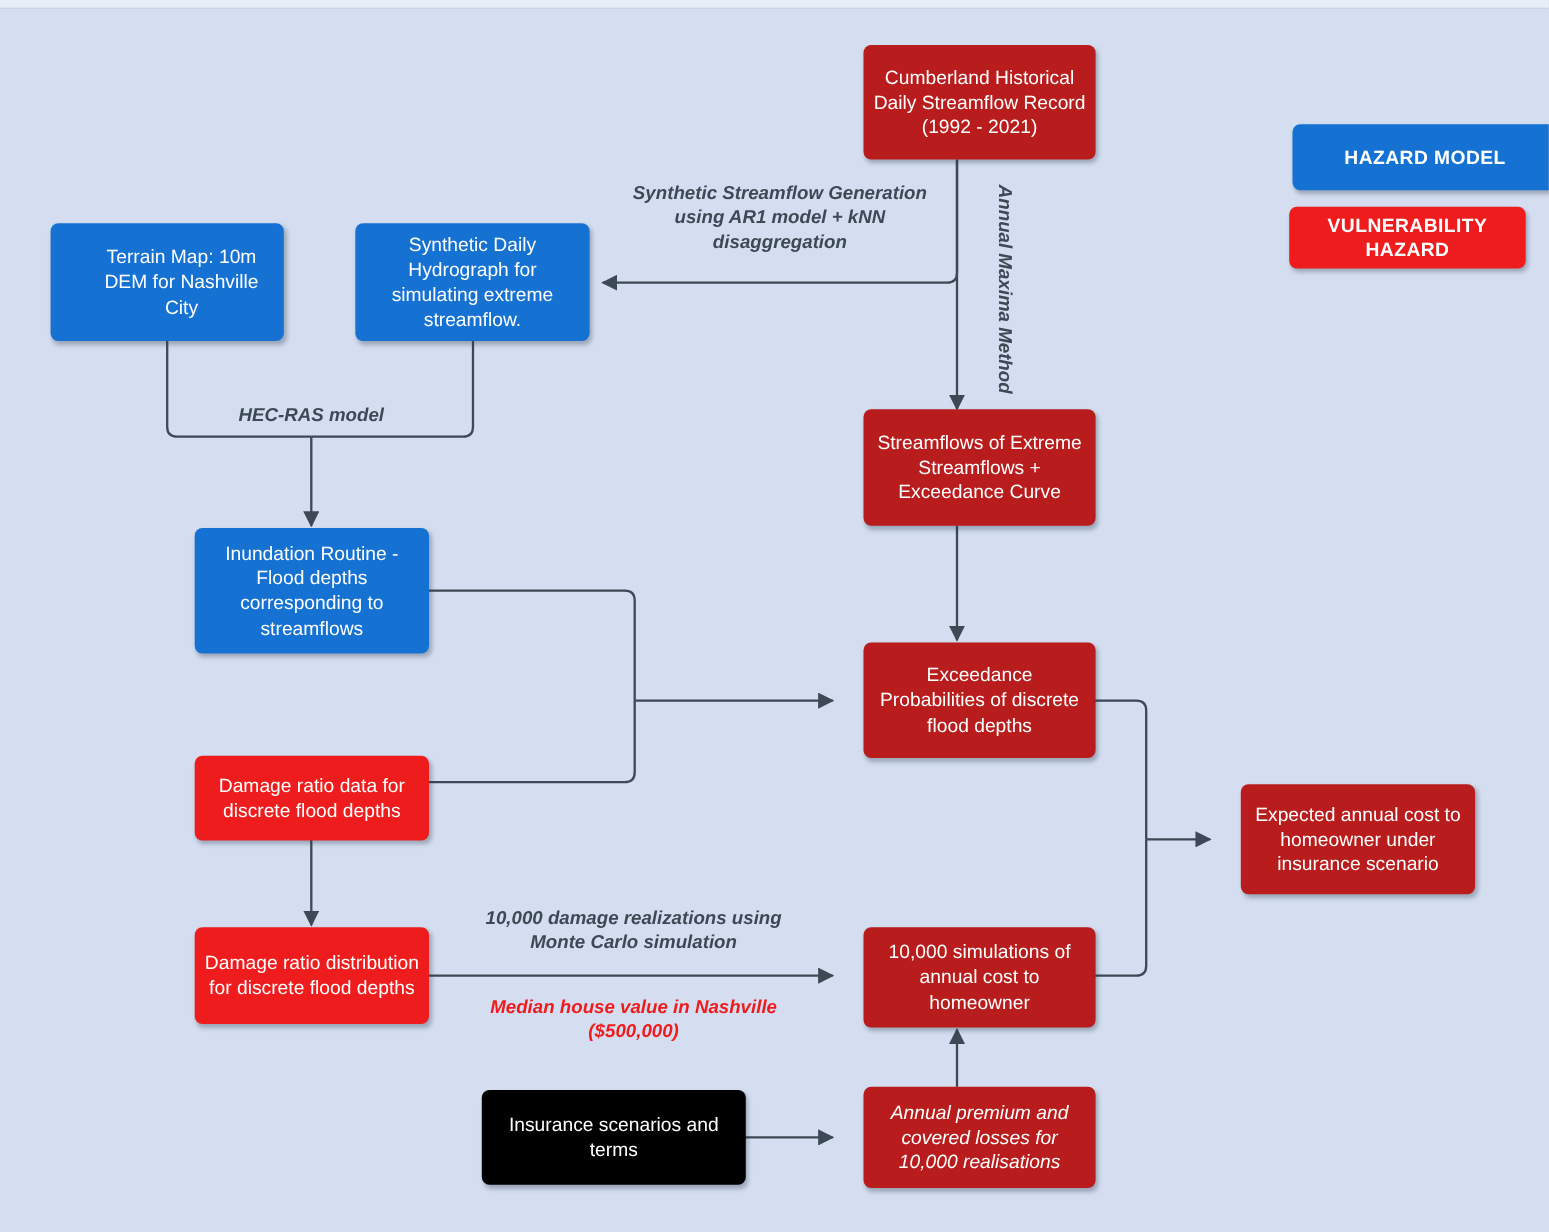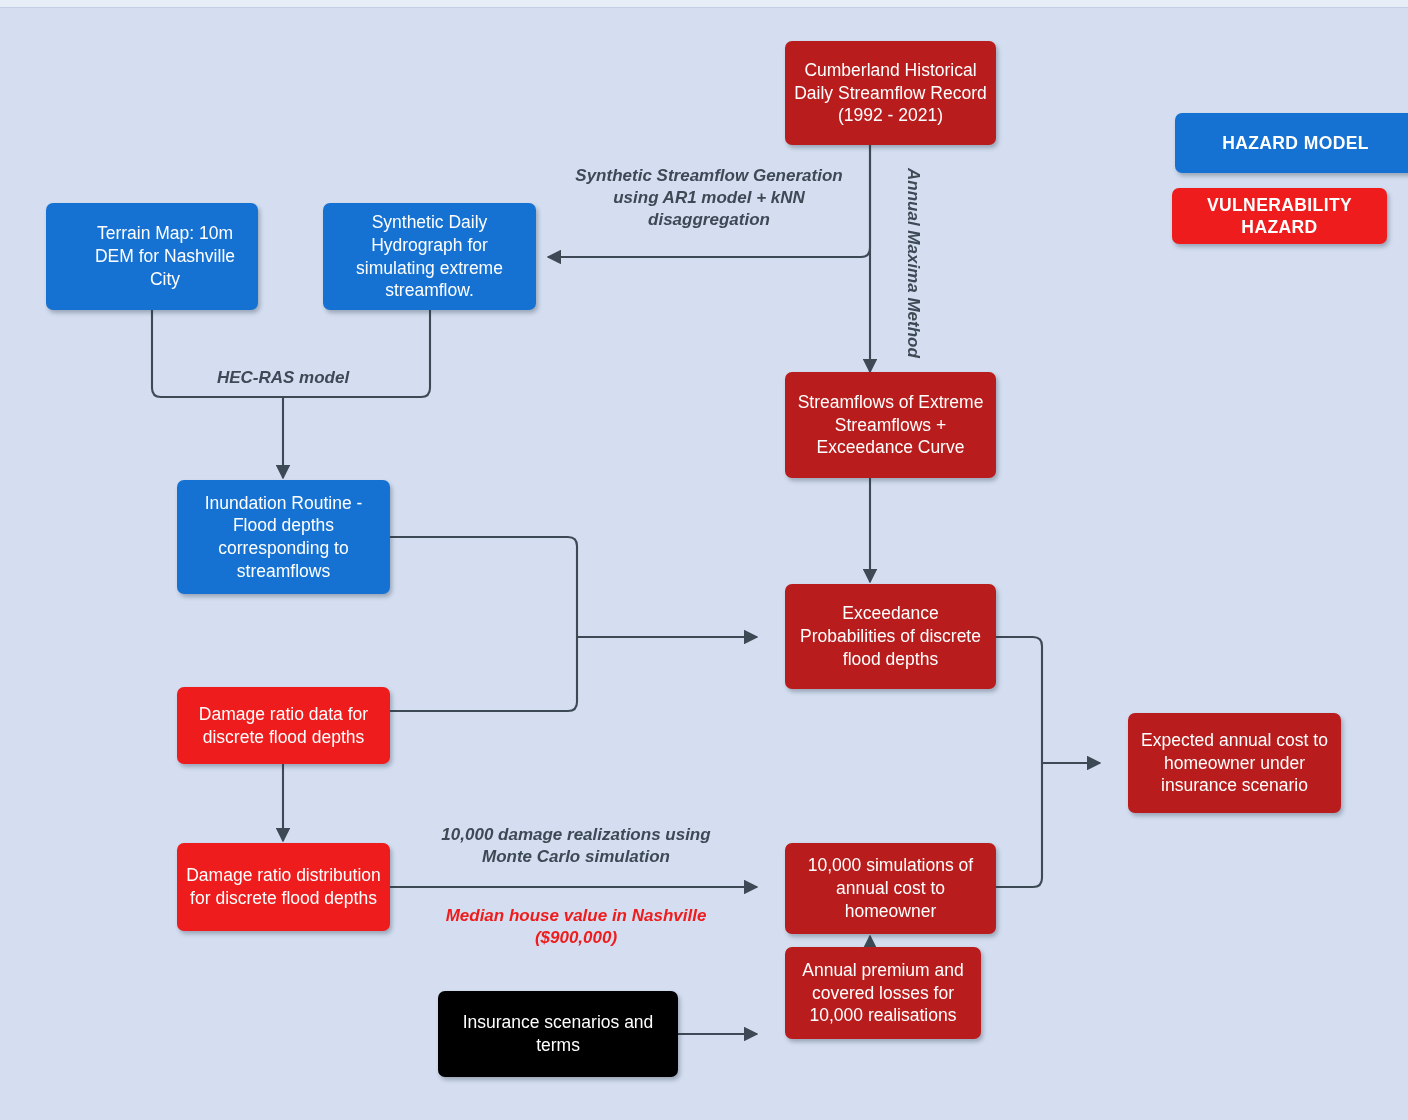--- a/index.html
+++ b/index.html
@@ -111,29 +111,29 @@
   <div class="node red" style="left:177px;top:669px;width:213px;height:77px;margin-top:18px;">Damage ratio data for discrete flood depths</div>
 
   <div class="node navy" style="left:1108px;top:713px;width:213px;height:100px;">Expected annual cost to homeowner under insurance scenario</div>
 
   <div class="node red" style="left:177px;top:843px;width:213px;height:88px;">Damage ratio distribution for discrete flood depths</div>
 
   <div class="node navy" style="left:765px;top:843px;width:211px;height:91px;">10,000 simulations of annual cost to homeowner</div>
 
   <div class="node black" style="left:438px;top:991px;width:240px;height:86px;">Insurance scenarios and terms</div>
 
-  <div class="node navy" style="left:765px;top:947px;width:196px;height:92px;">Annual premium and covered losses  for 10,000 realisations</div>
+  <div class="node navy" style="left:765px;top:988px;width:211px;height:92px;font-style:italic;">Annual premium and covered losses  for 10,000 realisations</div>
 
   <div class="elabel" style="left:559px;top:165px;width:300px;">Synthetic Streamflow Generation using AR1 model + kNN disaggregation</div>
 
   <div class="elabel vert" style="left:924px;top:168px;width:140px;text-align:center;">Annual Maxima Method</div>
 
   <div class="elabel" style="left:148px;top:367px;width:270px;">HEC-RAS model</div>
 
   <div class="elabel" style="left:420px;top:824px;width:312px;">10,000 damage realizations using Monte Carlo simulation</div>
 
-  <div class="elabel red-label" style="left:420px;top:905px;width:312px;">Median house value in Nashville ($900,000)</div>
+  <div class="elabel red-label" style="left:420px;top:905px;width:312px;">Median house value in Nashville ($500,000)</div>
 
   <div class="legend" style="left:1175px;top:113px;width:241px;height:60px;background:#1572d3;">HAZARD MODEL</div>
 
   <div class="legend" style="left:1172px;top:188px;width:215px;height:56px;background:#ee1c1c;">VULNERABILITY HAZARD</div>
 
 </div>
 
 </body></html>

